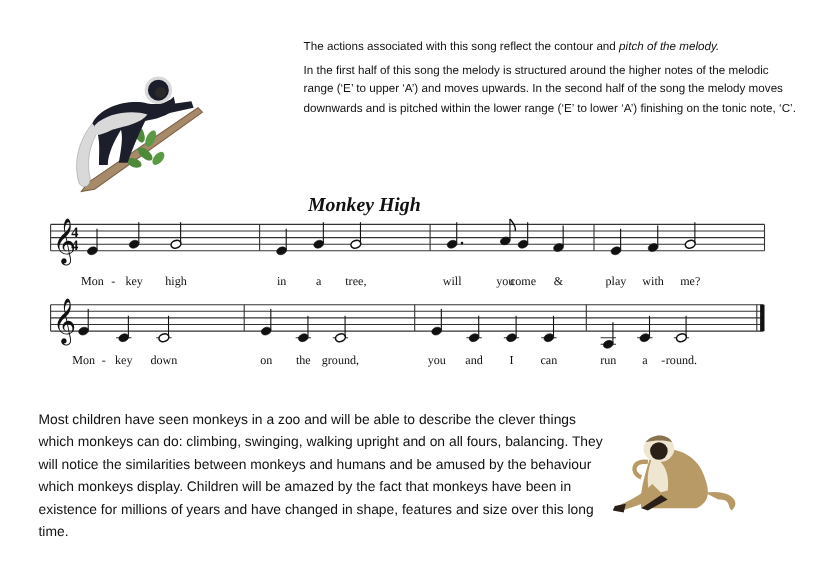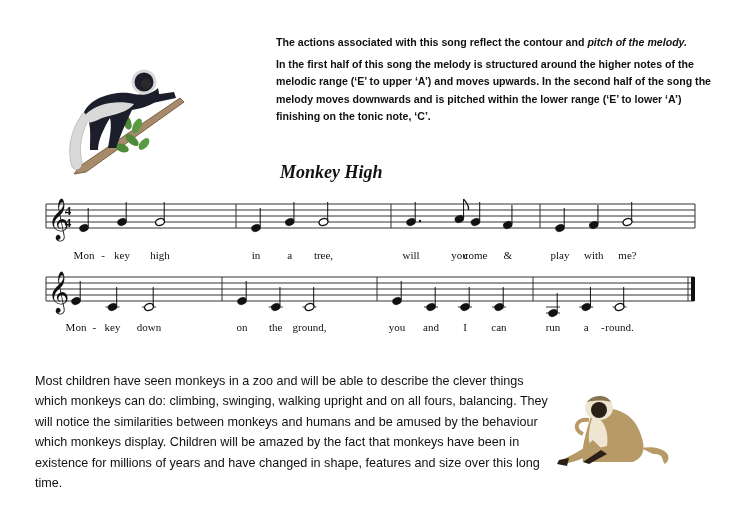--- a/index.html
+++ b/index.html
@@ -1,20 +1,20 @@
 <!DOCTYPE html>
 <html><head>
 <meta charset="utf-8">
 <style>
   html, body { margin: 0; padding: 0; background: #ffffff; }
   body { width: 742px; height: 524px; position: relative; overflow: hidden; font-family: "Liberation Sans", sans-serif; color: #111; }
-  .intro { position: absolute; left: 276px; top: 34px; width: 450px; font-size: 10.6px; line-height: 17.6px; font-weight: bold; }
+  .intro { position: absolute; left: 276px; top: 34px; width: 450px; font-size: 10.6px; line-height: 17.6px; }
   .intro p { margin: 0 0 4px 0; }
   .intro em { font-style: italic; }
-  .title { position: absolute; left: 280px; top: 162px; font-family: "Liberation Serif", serif; font-style: italic; font-weight: bold; font-size: 18px; }
+  .title { position: absolute; left: 280px; top: 176px; font-family: "Liberation Serif", serif; font-style: italic; font-weight: bold; font-size: 18px; }
   .body-text { position: absolute; left: 35px; top: 371px; width: 520px; font-size: 12.6px; line-height: 20.4px; }
   .pic { position: absolute; }
   svg text { font-family: "Liberation Serif", serif; }
 </style>
 </head>
 <body>
 
 <div class="pic" style="left:62px;top:62px;width:130px;height:118px;">
   <svg width="130" height="118" viewBox="0 0 130 118">
 

